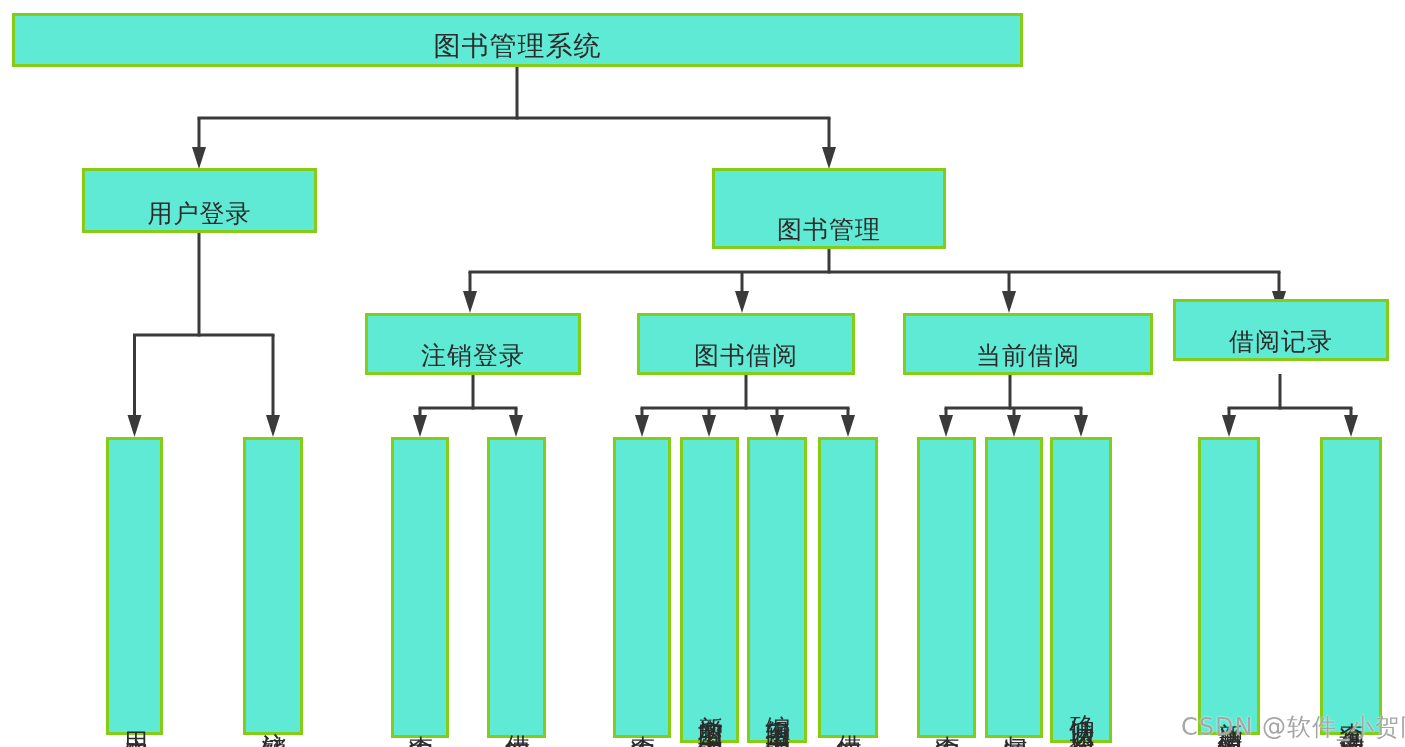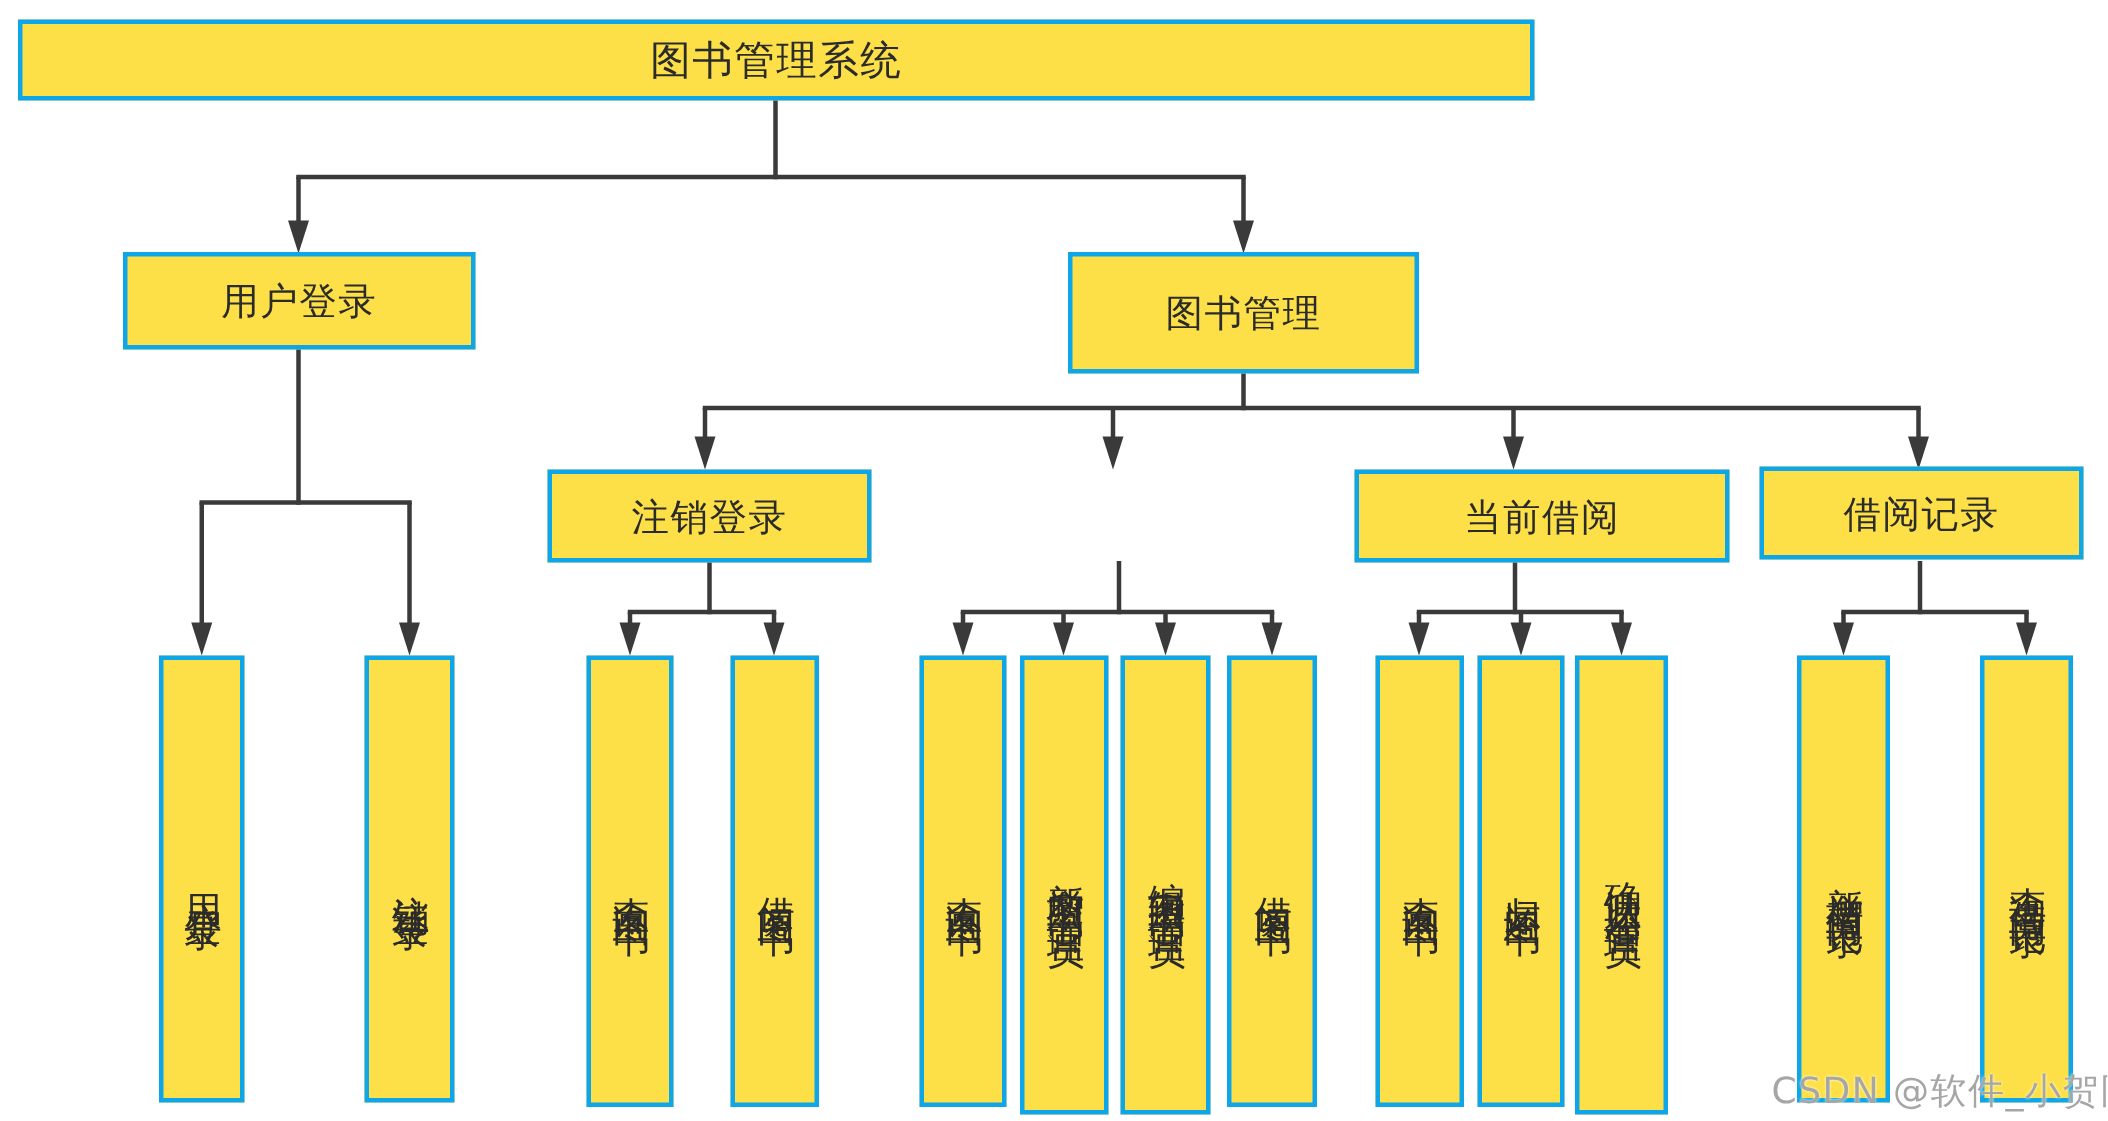--- a/index.html
+++ b/index.html
@@ -1,22 +1,22 @@
 <!DOCTYPE html>
 <html><head>
 <meta charset="utf-8">
 <style>
   html,body{margin:0;padding:0;background:#fff;}
   #stage{
     position:relative;width:1405px;height:747px;background:#ffffff;overflow:hidden;
     font-family:"DejaVu Sans",sans-serif;color:#2b2b2b;
   }
   .box{
-    position:absolute;box-sizing:border-box;background:#fde047;
-    border:3px solid #0ea5e9;display:flex;align-items:center;justify-content:center;
+    position:absolute;box-sizing:border-box;background:#5eead4;
+    border:3px solid #84cc16;display:flex;align-items:flex-end;justify-content:center;
     z-index:2;
   }
   .box.h span{font-size:25px;letter-spacing:1px;white-space:nowrap;}
   .box.root span{font-size:27px;}
   .box.v span{
     writing-mode:vertical-rl;text-orientation:mixed;
     font-size:25px;letter-spacing:5px;line-height:1.15;white-space:nowrap;
   }
   #connectors{position:absolute;left:0;top:0;z-index:1;}
   #connectors line{stroke:#3a3a3a;stroke-width:3;}
@@ -101,24 +101,27 @@
   <div class="box h" style="left:82px;top:168px;width:235px;height:65px">
     <span>用户登录</span>
   </div>
   <div class="box h" style="left:712px;top:168px;width:234px;height:81px">
     <span>图书管理</span>
   </div>
 
   <div class="box h" style="left:365px;top:313px;width:216px;height:62px">
     <span>注销登录</span>
   </div>
+  <div class="box h" style="left:637px;top:313px;width:218px;height:62px">
+    <span>图书借阅</span>
+  </div>
   <div class="box h" style="left:903px;top:313px;width:250px;height:62px">
     <span>当前借阅</span>
   </div>
-  <div class="box h" style="left:1173px;top:311px;width:216px;height:62px">
+  <div class="box h" style="left:1173px;top:299px;width:216px;height:62px">
     <span>借阅记录</span>
   </div>
 
   <div class="box v" style="left:106px;top:437px;width:57px;height:298px">
     <span>用户登录</span>
   </div>
   <div class="box v" style="left:243px;top:437px;width:60px;height:298px">
     <span>注销登录</span>
   </div>
 

